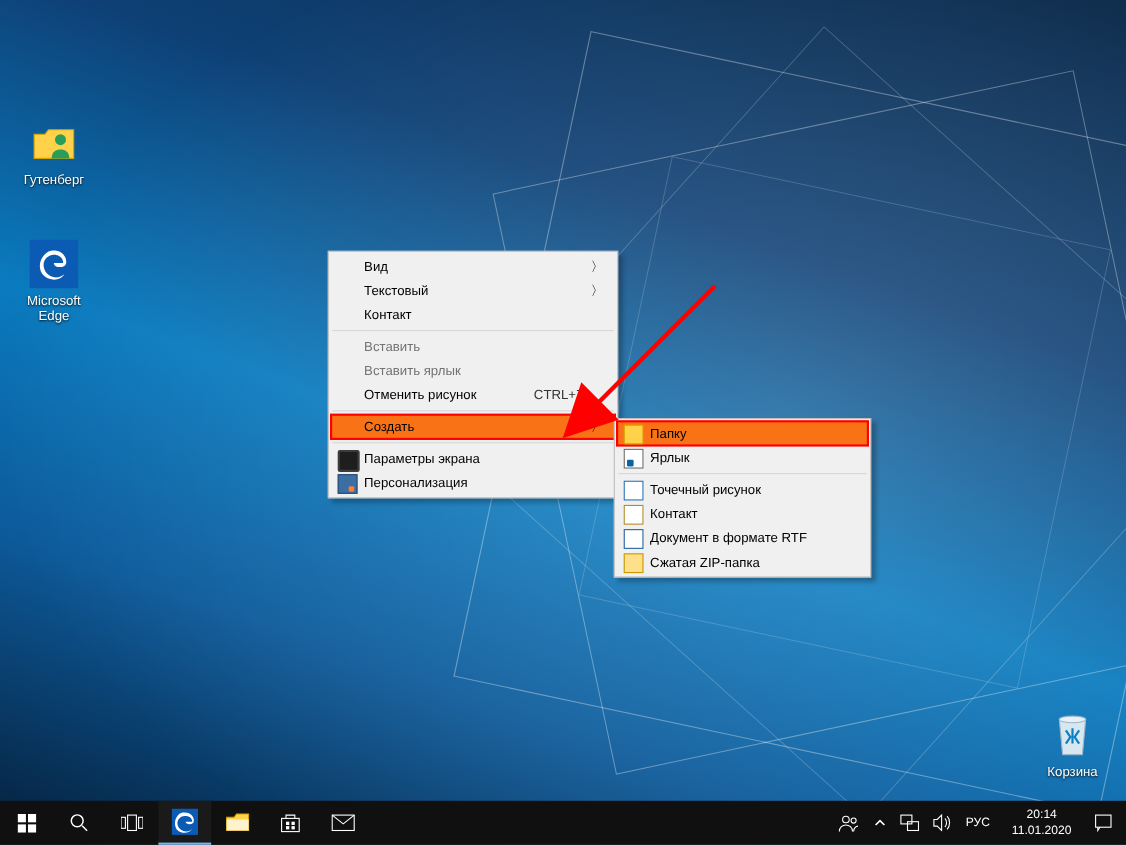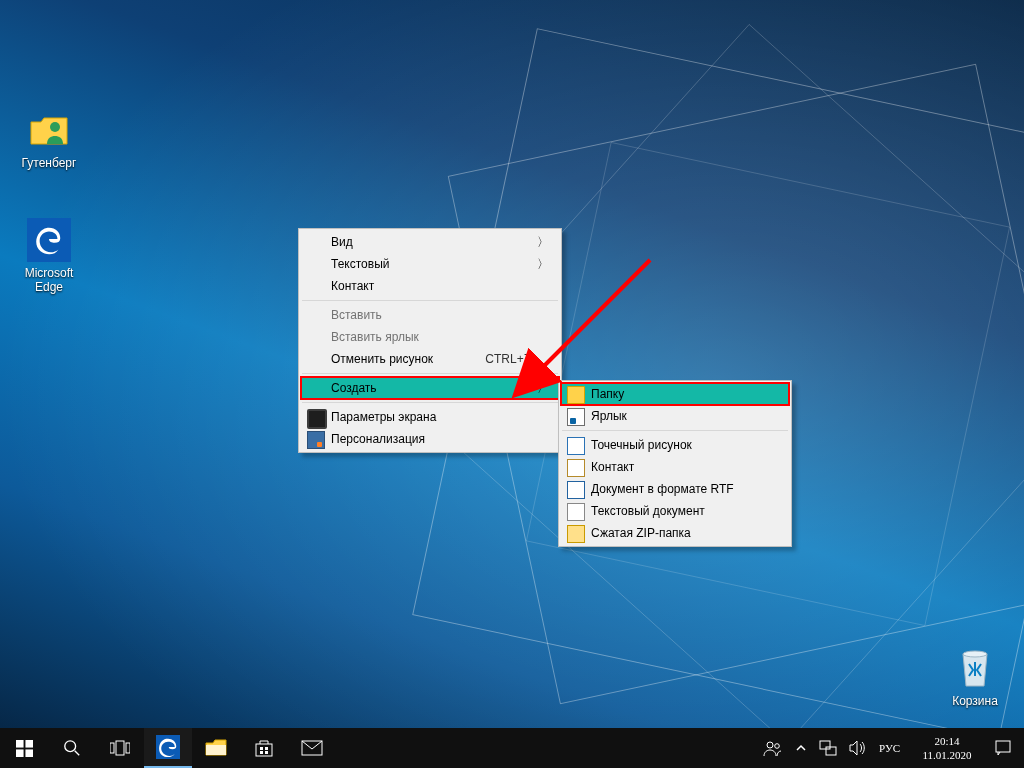--- a/index.html
+++ b/index.html
@@ -25,21 +25,21 @@
   .i-trash {right:10px;bottom:60px;}
 
   
   .ctxmenu{position:absolute;background:#f0f0f0;border:1px solid #bfbfbf;box-shadow:4px 4px 4px rgba(0,0,0,.25);padding:2px 2px;}
   .ctxmenu.main{left:298px;top:228px;width:258px;}
   .ctxmenu.sub {left:558px;top:380px;width:228px;}
   .mi{position:relative;height:22px;line-height:22px;padding:0 28px 0 30px;white-space:nowrap;}
   .mi.disabled{color:#737373;}
   .mi .arrow{position:absolute;right:10px;top:0;font-family:inherit;}
   .mi .shortcut{position:absolute;right:28px;top:0;color:#333;}
-  .mi.highlight{background:#14b8a6;outline:2px solid #ff0000;outline-offset:-1px;}
+  .mi.highlight{background:#f97316;outline:2px solid #ff0000;outline-offset:-1px;}
   .sep{height:1px;margin:3px 1px;background:#d7d7d7;}
   .mi .ico{position:absolute;left:6px;top:3px;width:16px;height:16px;display:flex;align-items:center;justify-content:center;}
 
   
   .ic-folder{background:#ffd24a;border:1px solid #d6a400;border-radius:1px;}
   .ic-short {background:#fff;border:1px solid #6d6d6d;}
   .ic-short::after{content:"";position:absolute;left:2px;bottom:1px;width:6px;height:6px;background:#0a64a4;border-radius:1px;}
   .ic-bmp{background:#fff;border:1px solid #2a72b5;}
   .ic-contact{border:1px solid #b58a2a;background:#fff;}
   .ic-rtf{background:#fff;border:1px solid #2262a0;}
@@ -49,21 +49,21 @@
   .ic-pers{background:#3a6ea5;border:1px solid #2a4e77;}
   .ic-pers::after{content:"";position:absolute;right:2px;bottom:1px;width:5px;height:5px;background:#ff7f27;border-radius:1px;}
 
   
   #anno{position:absolute;left:480px;top:250px;pointer-events:none;}
 
   
   #taskbar{position:absolute;left:0;right:0;bottom:0;height:40px;background:#101010;display:flex;align-items:stretch;color:#fff;}
   .tbtn{width:48px;display:flex;align-items:center;justify-content:center;}
   .tbtn.active{border-bottom:2px solid #76b9ed;background:#1a1a1a;}
-  #tray{margin-left:auto;display:flex;font-family:Liberation Serif, serif;}
+  #tray{margin-left:auto;display:flex;}
   .tray-item{padding:0 6px;height:40px;display:flex;align-items:center;justify-content:center;font-size:11px;}
   #clock{width:70px;text-align:center;line-height:14px;}
   svg{display:block;}
 </style>
 </head>
 <body>
 
 <div id="desktop">
   <div class="beam"></div>
     <div class="beam beam2"></div>
@@ -115,21 +115,20 @@
     <div class="mi"><span class="ico ic-pers"></span><span>Персонализация</span></div>
   </div>
 
   <div class="ctxmenu sub">
     <div class="mi highlight"><span class="ico ic-folder"></span><span>Папку</span></div>
     <div class="mi"><span class="ico ic-short"></span><span>Ярлык</span></div>
     <div class="sep"></div>
     <div class="mi"><span class="ico ic-bmp"></span><span>Точечный рисунок</span></div>
     <div class="mi"><span class="ico ic-contact"></span><span>Контакт</span></div>
     <div class="mi"><span class="ico ic-rtf"></span><span>Документ в формате RTF</span></div>
-    <div class="mi"><span class="ico ic-txt"></span><span>Текстовый документ</span></div>
     <div class="mi"><span class="ico ic-zip"></span><span>Сжатая ZIP-папка</span></div>
   </div>
 
   <svg id="anno" width="180" height="170">
     <defs>
         <marker id="ah" markerWidth="12" markerHeight="12" refX="9" refY="6" orient="auto">
           <path d="M0 0L12 6L0 12z" fill="#ff0000"></path>
         </marker>
       </defs>
     <line x1="170" y1="10" x2="40" y2="140" stroke="#ff0000" stroke-width="4" marker-end="url(#ah)"></line>

